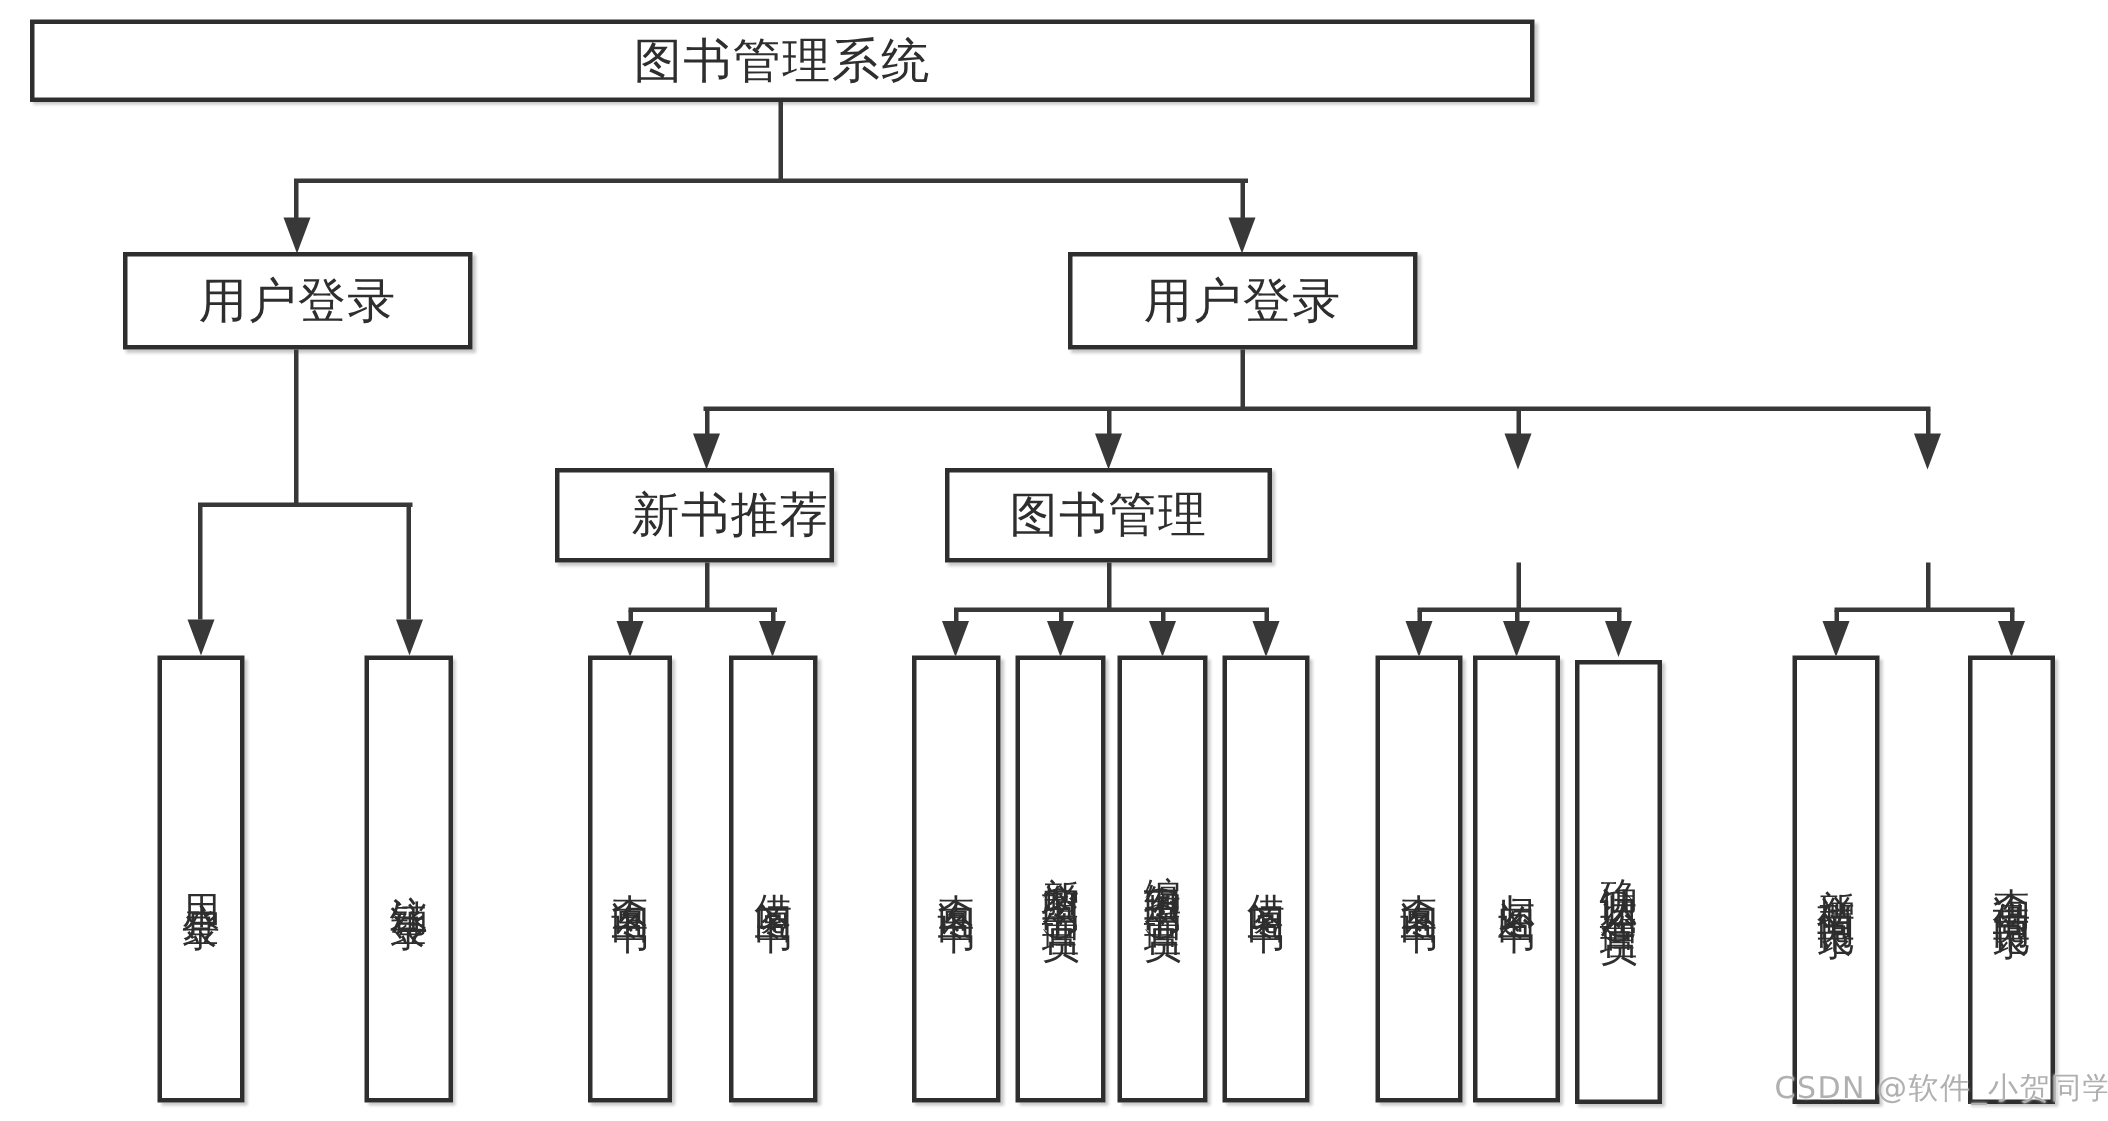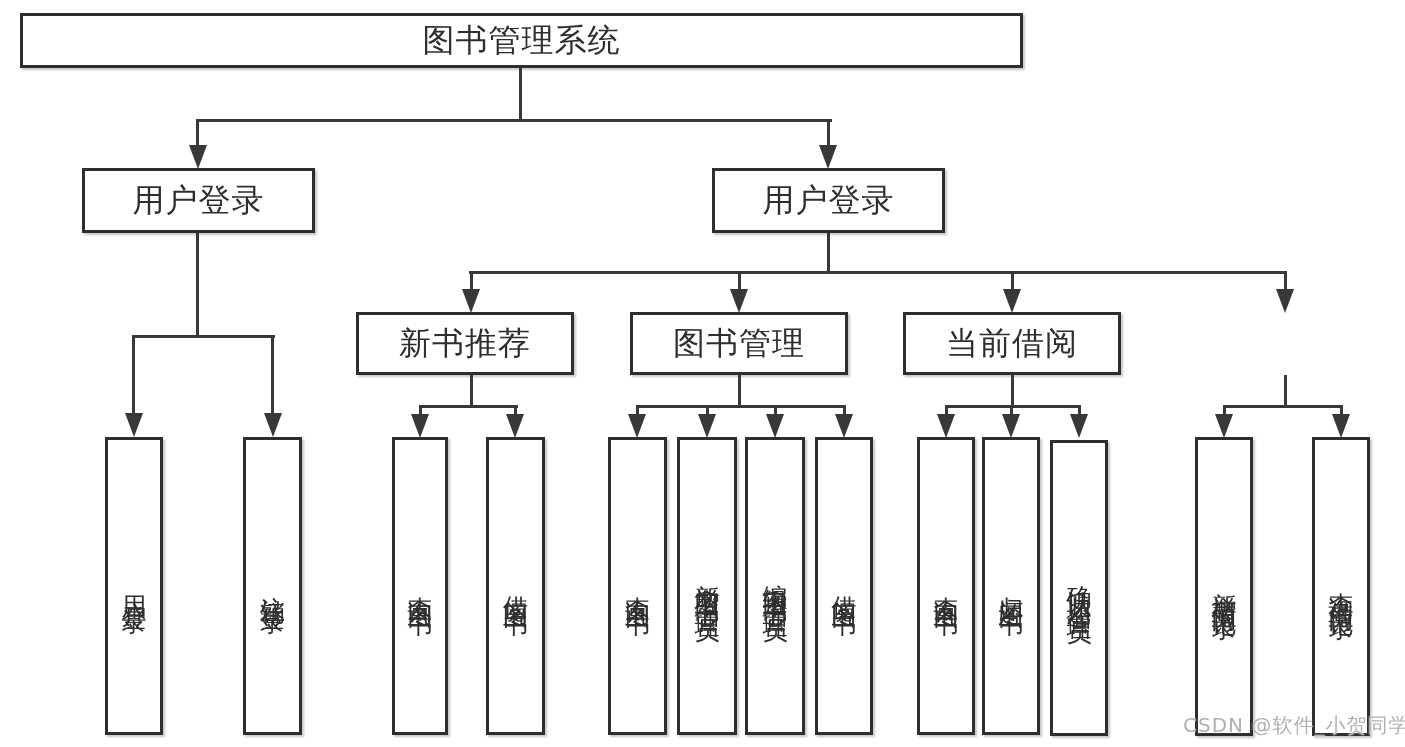--- a/index.html
+++ b/index.html
@@ -79,28 +79,25 @@
   <div class="line" style="left:469px;top:271px;width:818px;height:3px;"></div>
   <div class="line" style="left:470px;top:273px;width:3px;height:18px;"></div>
   <div class="arrow" style="left:462px;top:289px;"></div>
   <div class="line" style="left:738px;top:273px;width:3px;height:18px;"></div>
   <div class="arrow" style="left:730px;top:289px;"></div>
   <div class="line" style="left:1011px;top:273px;width:3px;height:18px;"></div>
   <div class="arrow" style="left:1003px;top:289px;"></div>
   <div class="line" style="left:1284px;top:273px;width:3px;height:18px;"></div>
   <div class="arrow" style="left:1276px;top:289px;"></div>
 
-  <div class="node node-h" style="left:356px;top:312px;width:218px;height:63px;">
+  <div class="node node-h" style="left:370px;top:312px;width:186px;height:63px;justify-content:flex-end;">
     <span>新书推荐</span>
   </div>
   <div class="node node-h" style="left:630px;top:312px;width:218px;height:63px;">
     <span>图书管理</span>
-  </div>
-  <div class="node node-h" style="left:903px;top:312px;width:218px;height:63px;">
-    <span>当前借阅</span>
   </div>
 
   <div class="line" style="left:470px;top:375px;width:3px;height:32px;"></div>
   <div class="line" style="left:419px;top:405px;width:99px;height:3px;"></div>
   <div class="line" style="left:419px;top:407px;width:3px;height:8px;"></div>
   <div class="arrow" style="left:411px;top:414px;"></div>
   <div class="line" style="left:514px;top:407px;width:3px;height:8px;"></div>
   <div class="arrow" style="left:506px;top:414px;"></div>
 
   <div class="line" style="left:738px;top:375px;width:3px;height:32px;"></div>

